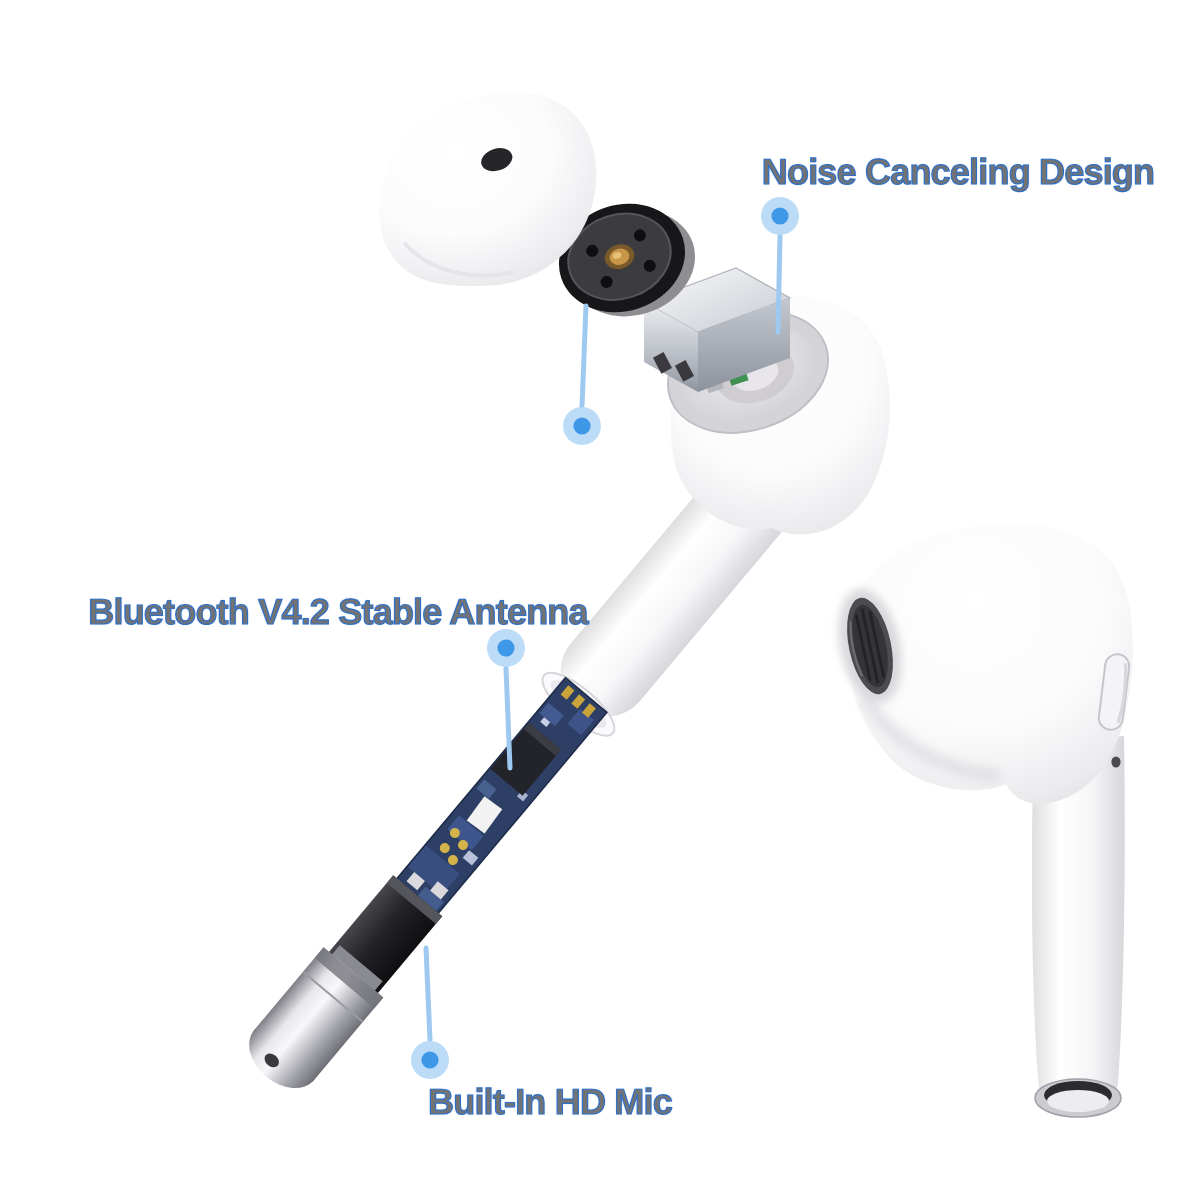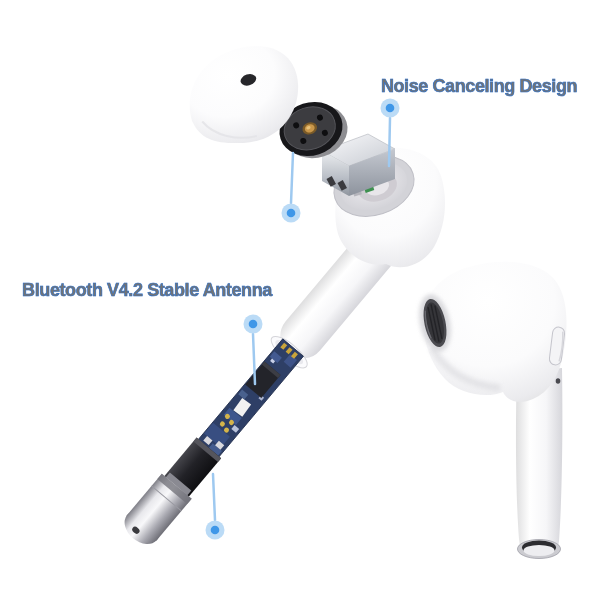--- a/index.html
+++ b/index.html
@@ -10,21 +10,21 @@
   #artwork{position:absolute;left:0;top:0;width:600px;height:600px;}
   .label{
     position:absolute;
     font-weight:bold;font-size:18px;letter-spacing:-0.4px;white-space:nowrap;
     color:#737373;-webkit-text-stroke:0.6px #2f6fc6;
     text-shadow:0 0 1px rgba(47,111,198,.45);
     transform:translateX(-50%);
   }
   .label-noise{left:479px;top:76px;}
   .label-chip{left:208px;top:221px;}
-  .label-antenna{left:147px;top:280px;}
+  .label-antenna{left:147px;top:296px;padding-left:44px;}
   .label-mic{left:275px;top:541px;}
 </style>
 </head>
 <body>
 
 <div id="stage">
 
 <svg id="artwork" viewBox="0 0 600 600" xmlns="http://www.w3.org/2000/svg">
   <defs>
     <radialGradient id="rgCap" cx="38%" cy="28%" r="85%">
@@ -222,13 +222,14 @@
     </g>
     <g>
       <circle cx="215" cy="530" r="9.5" fill="#b7d9f6" opacity="0.95"></circle>
       <circle cx="215" cy="530" r="4.3" fill="#3f97e8"></circle>
     </g>
   </g>
 </svg>
 
   <div class="label label-noise">Noise Canceling Design</div>
   <div class="label label-antenna">Bluetooth V4.2 Stable Antenna</div>
+  <div class="label label-mic">Built-In HD Mic</div>
 </div>
 
 </body></html>

